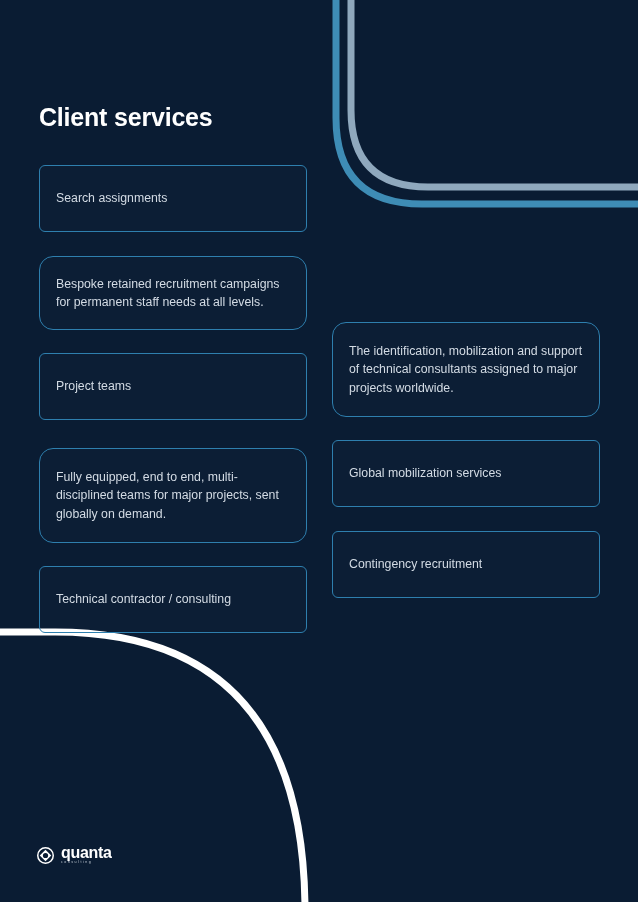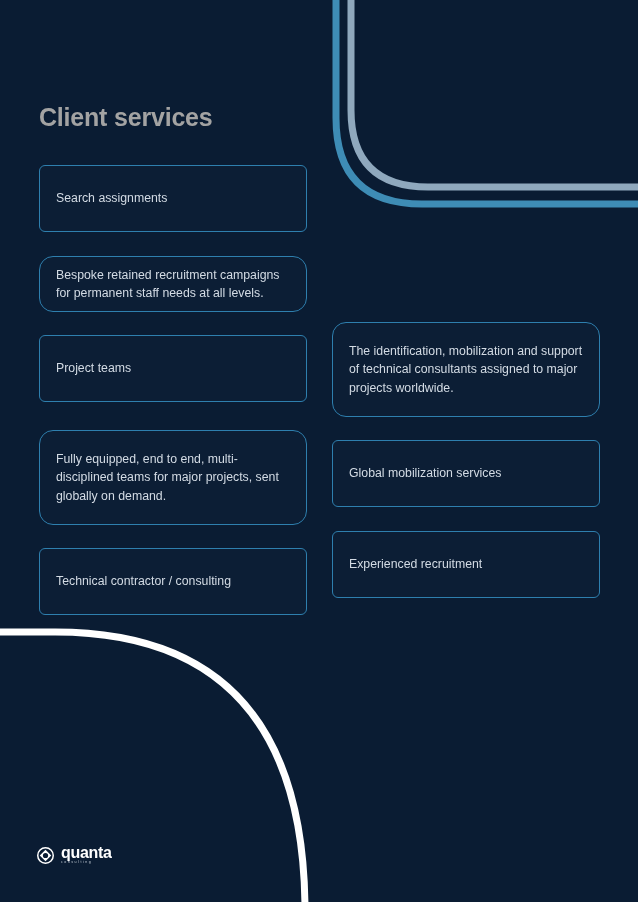--- a/index.html
+++ b/index.html
@@ -30,21 +30,21 @@
   
   .page-title {
     position: absolute;
     left: 39px;
     top: 100px;
     margin: 0;
     font-size: 25px;
     line-height: 34px;
     font-weight: bold;
     letter-spacing: -0.2px;
-    color: #a3a3a3;
+    color: #ffffff;
   }
 
   
   .col {
     position: absolute;
     width: 268px;
   }
   .col-left  { left: 39px;  top: 165px; }
   .col-right { left: 332px; top: 322px; }
 
@@ -60,21 +60,21 @@
     padding: 0 16px;
     display: flex;
     align-items: center;
     margin-bottom: 24px;
   }
   .card p {
     margin: 0;
     padding: 0;
   }
   .card.h-1 { height: 67px; border-radius: 6px; }
-  .card.h-2 { height: 56px; padding-left: 16px; }
+  .card.h-2 { height: 74px; padding-left: 16px; }
   .card.h-3 { height: 95px; }
 
   
   .col-left  .card:nth-child(1) { margin-bottom: 24px; }
   .col-left  .card:nth-child(2) { margin-bottom: 23px; }
   .col-left  .card:nth-child(3) { margin-bottom: 28px; }
   .col-left  .card:nth-child(4) { margin-bottom: 23px; }
   .col-right .card:nth-child(1) { margin-bottom: 23px; }
   .col-right .card:nth-child(2) { margin-bottom: 24px; }
   .col-right .card:nth-child(3) { margin-bottom: 23px; }
@@ -149,21 +149,21 @@
   </div>
 
   <div class="col col-right">
     <div class="card h-3">
       <p>The identification, mobilization and support of technical consultants assigned to major projects worldwide.</p>
     </div>
     <div class="card h-1">
       <p>Global mobilization services</p>
     </div>
     <div class="card h-1">
-      <p>Experienced recruitment</p>
+      <p>Contingency recruitment</p>
     </div>
   </div>
 
   <div class="logo">
     <svg class="logo-mark" viewBox="0 0 34 34" fill="none">
       <circle cx="17" cy="17" r="15.5" stroke="#ffffff" stroke-width="3" fill="none"></circle>
       <path d="M17 5.5 L28.5 17 L17 28.5 L5.5 17 Z" fill="#ffffff"></path>
       <circle cx="17" cy="17" r="5.2" fill="#0a1c33"></circle>
     </svg>
     <div class="logo-text-wrap">

